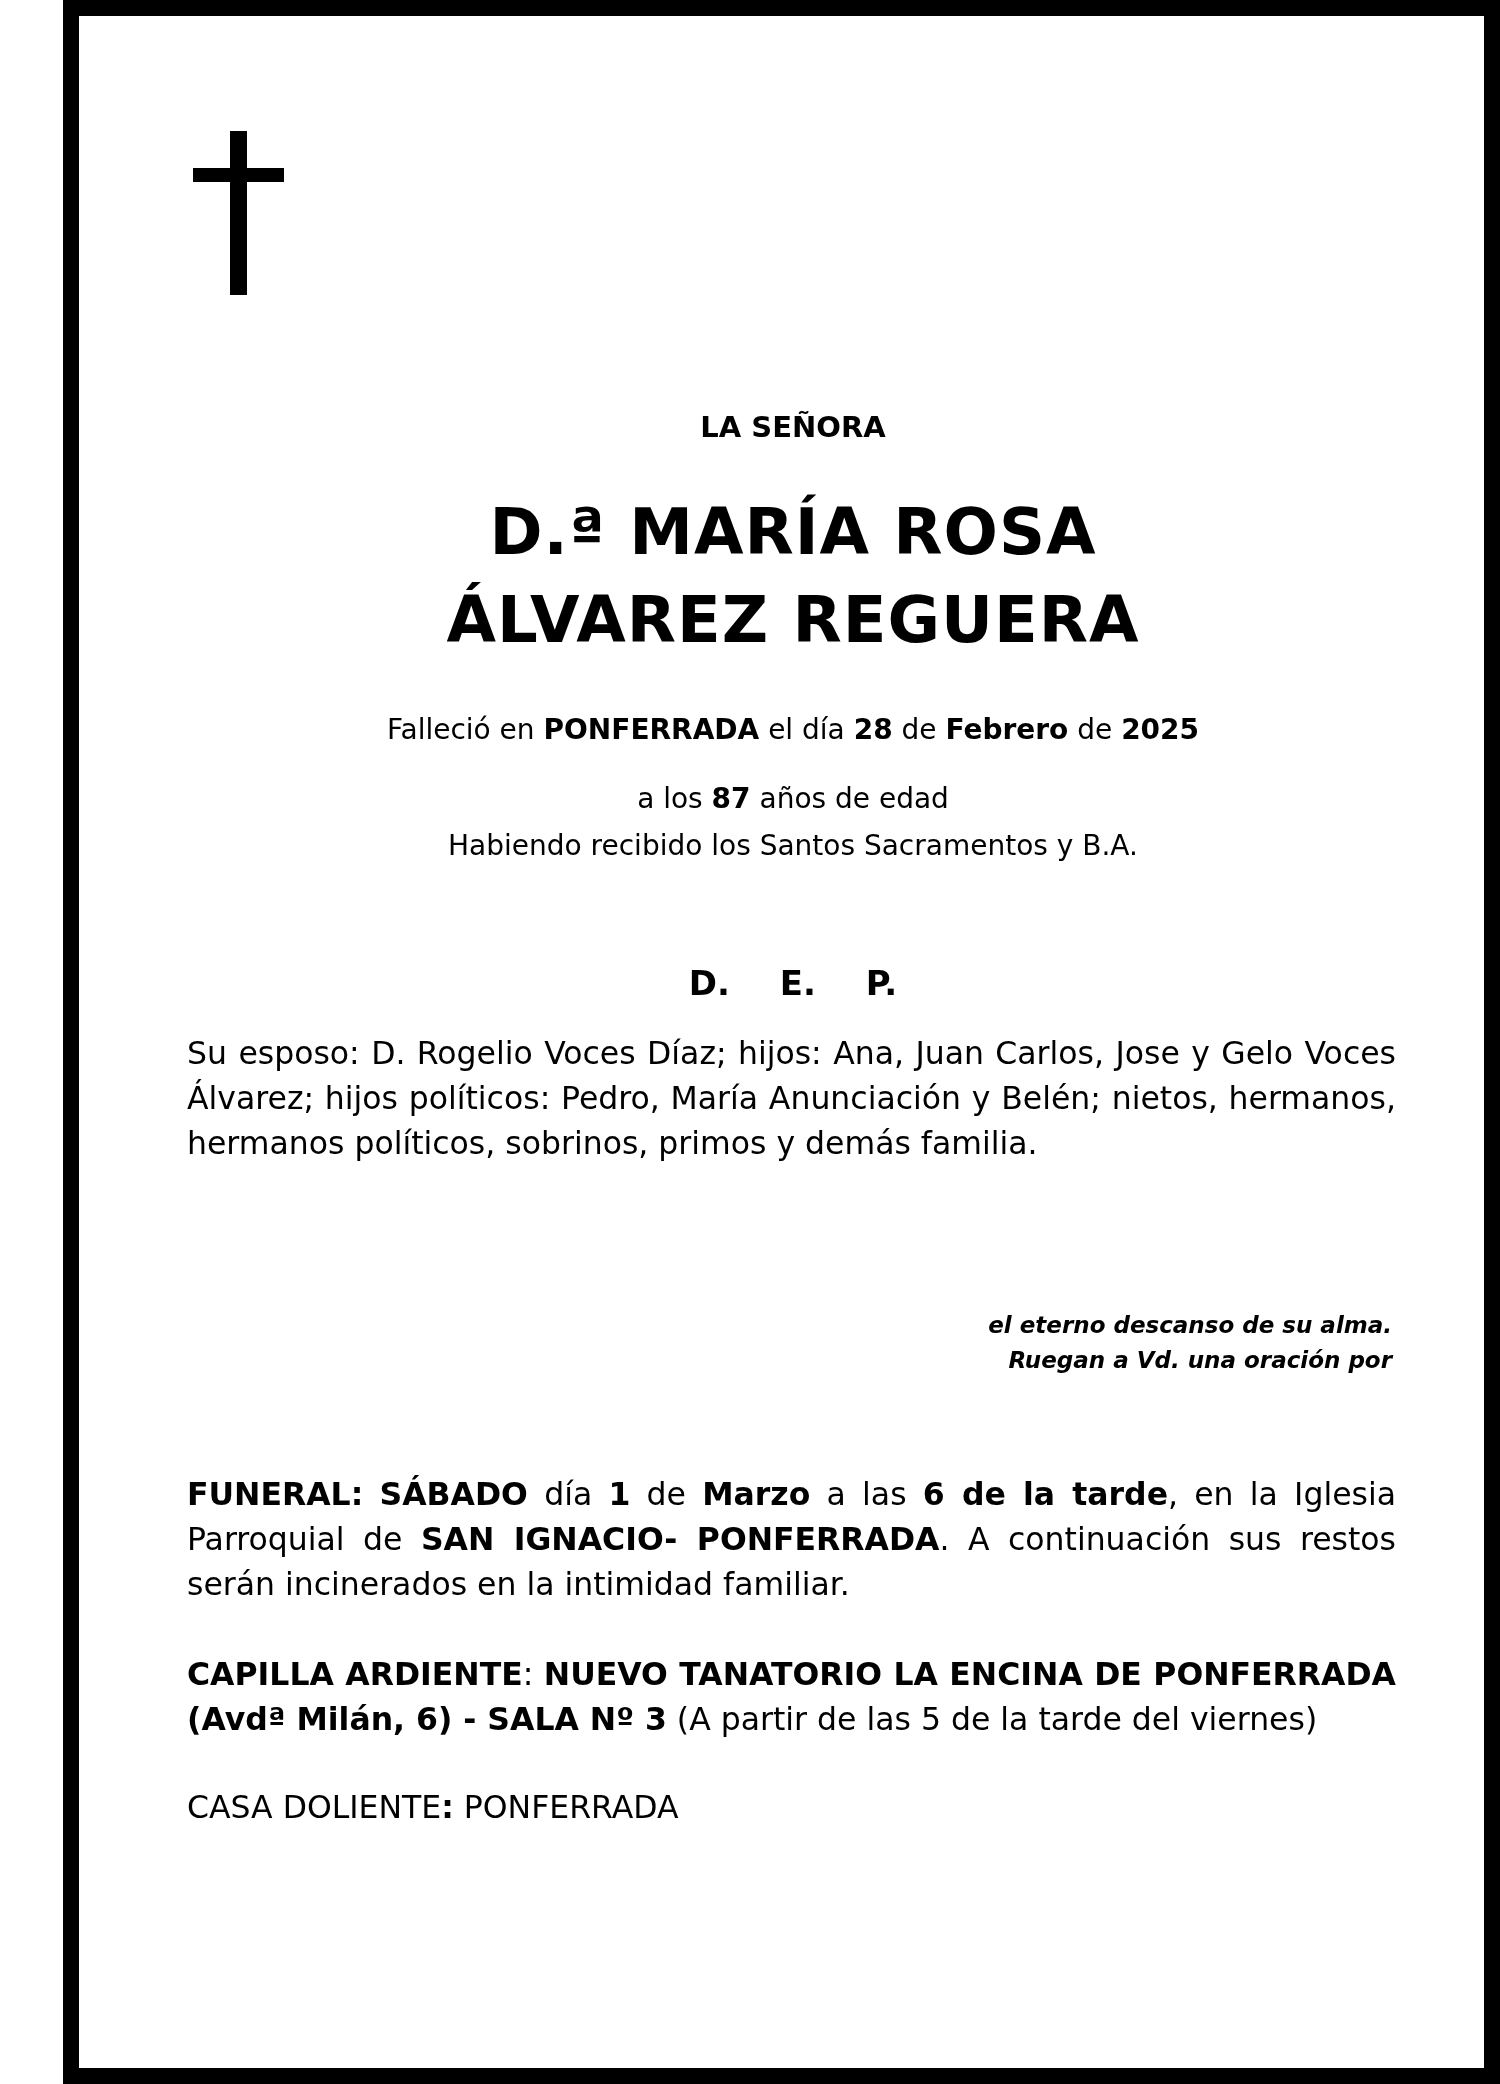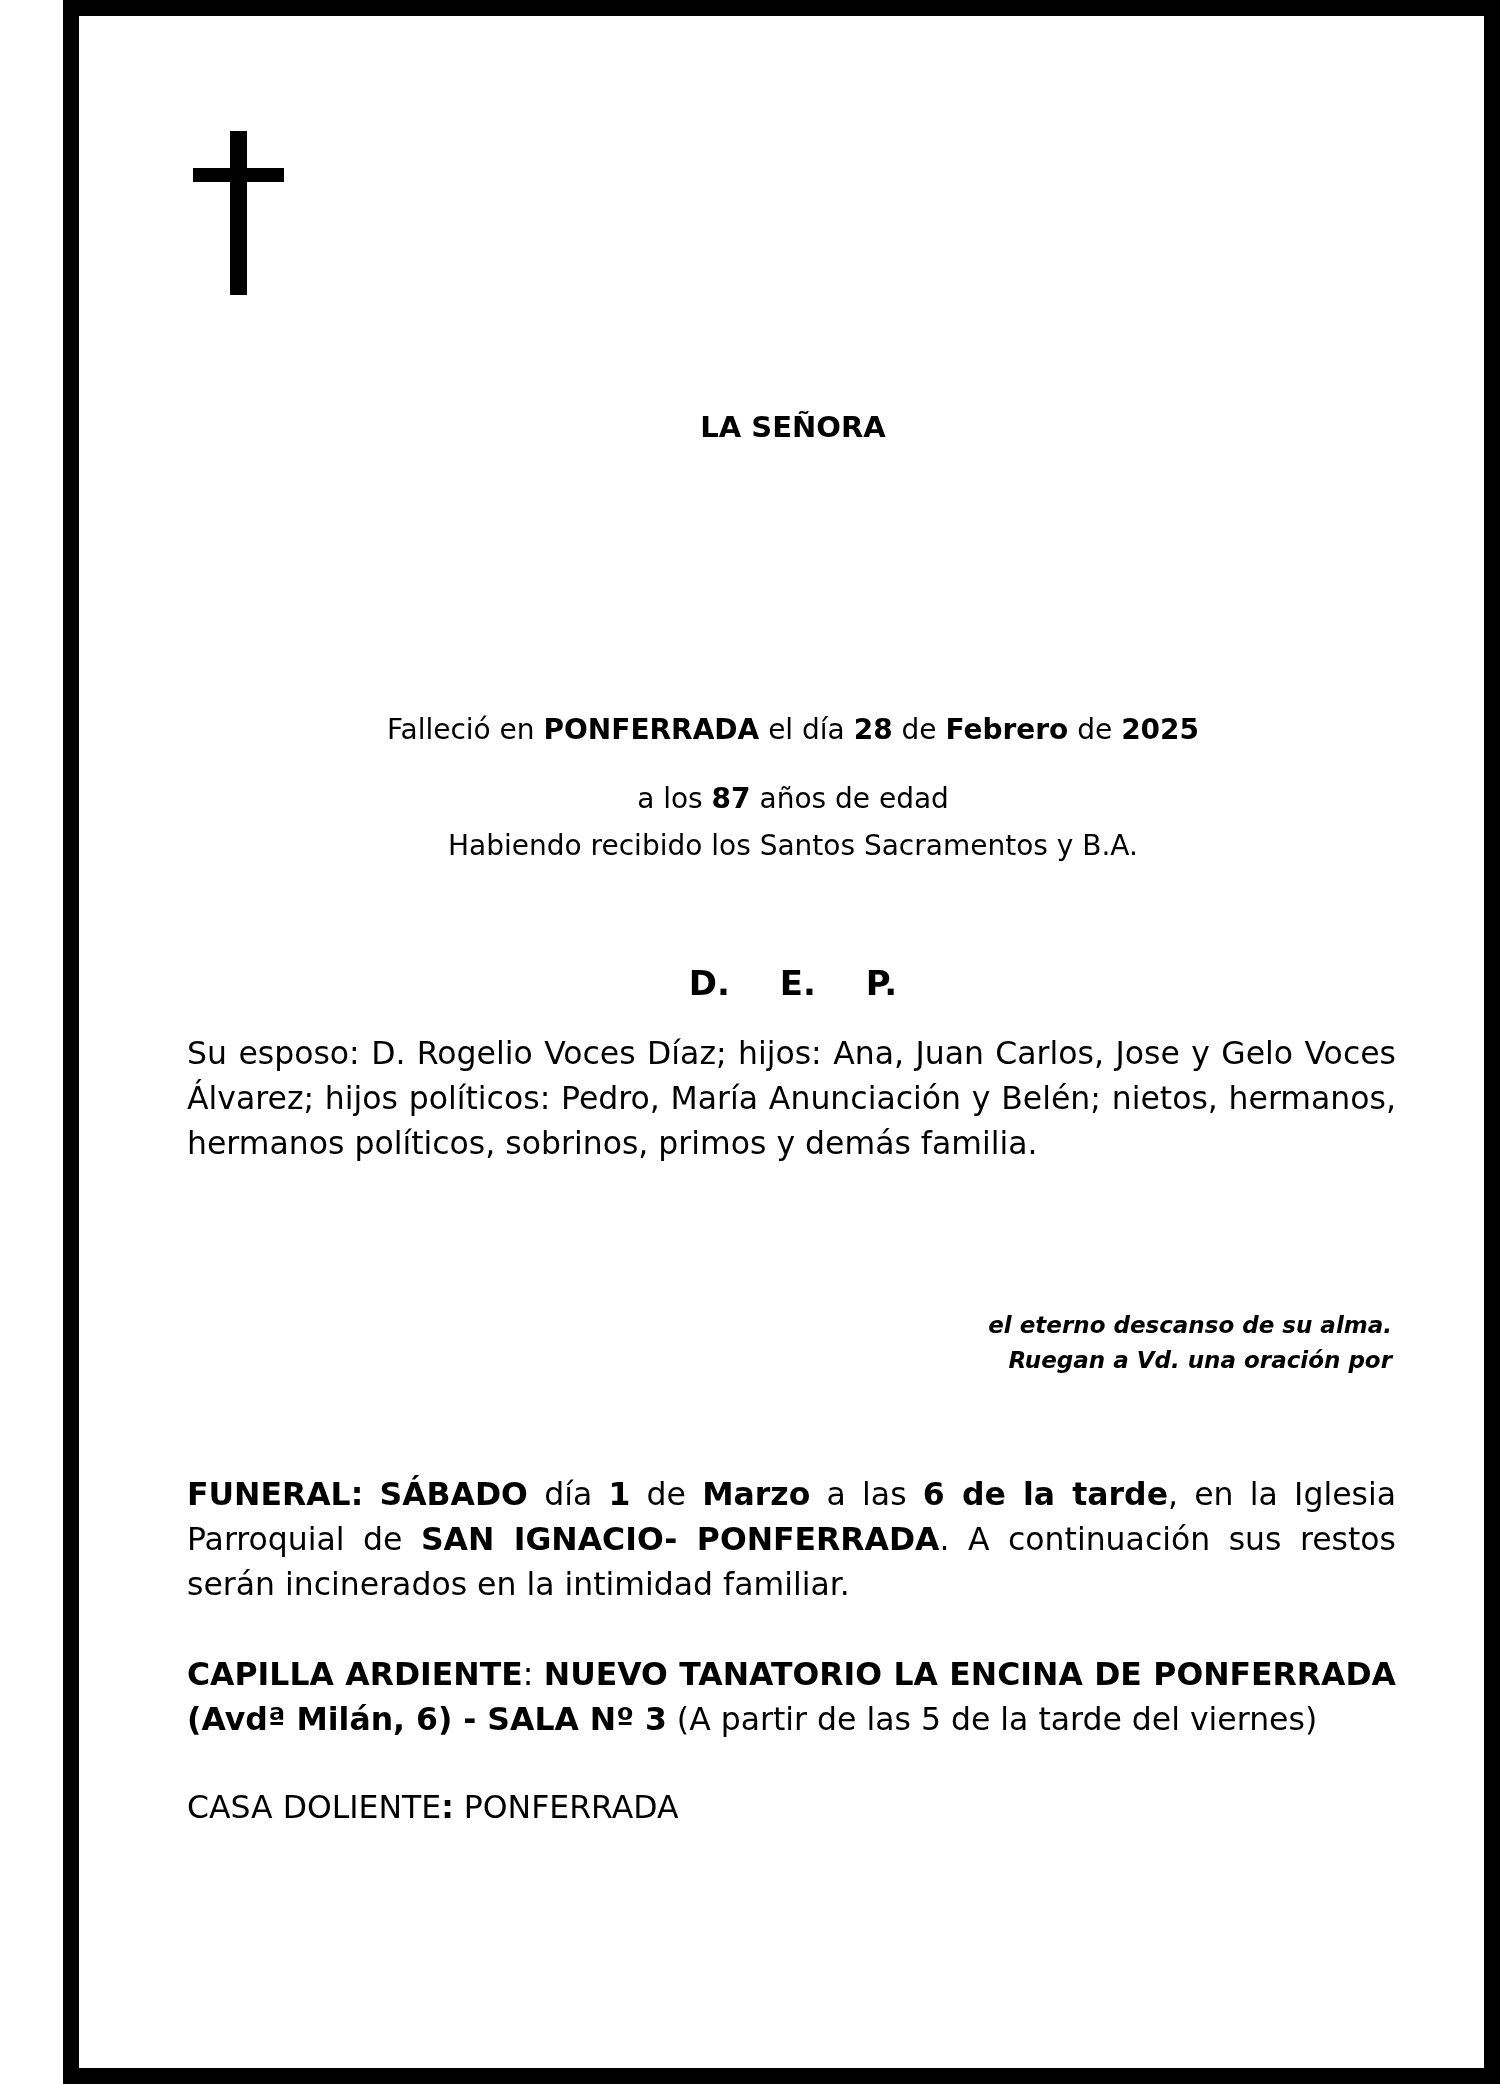--- a/index.html
+++ b/index.html
@@ -29,20 +29,22 @@
 <div class="frame"></div>
 
 <div>
   <div class="cross-v"></div>
   <div class="cross-h"></div>
 </div>
 
 <div class="center lbl">LA SEÑORA</div>
 
 <div class="center name">
+  <div>D.ª MARÍA ROSA</div>
+  <div>ÁLVAREZ REGUERA</div>
 </div>
 
 <div class="center line l1">
   <span>Falleció en</span>
   <b>PONFERRADA</b>
   <span>el día</span>
   <b>28</b>
   <span>de</span>
   <b>Febrero</b>
   <span>de</span>

